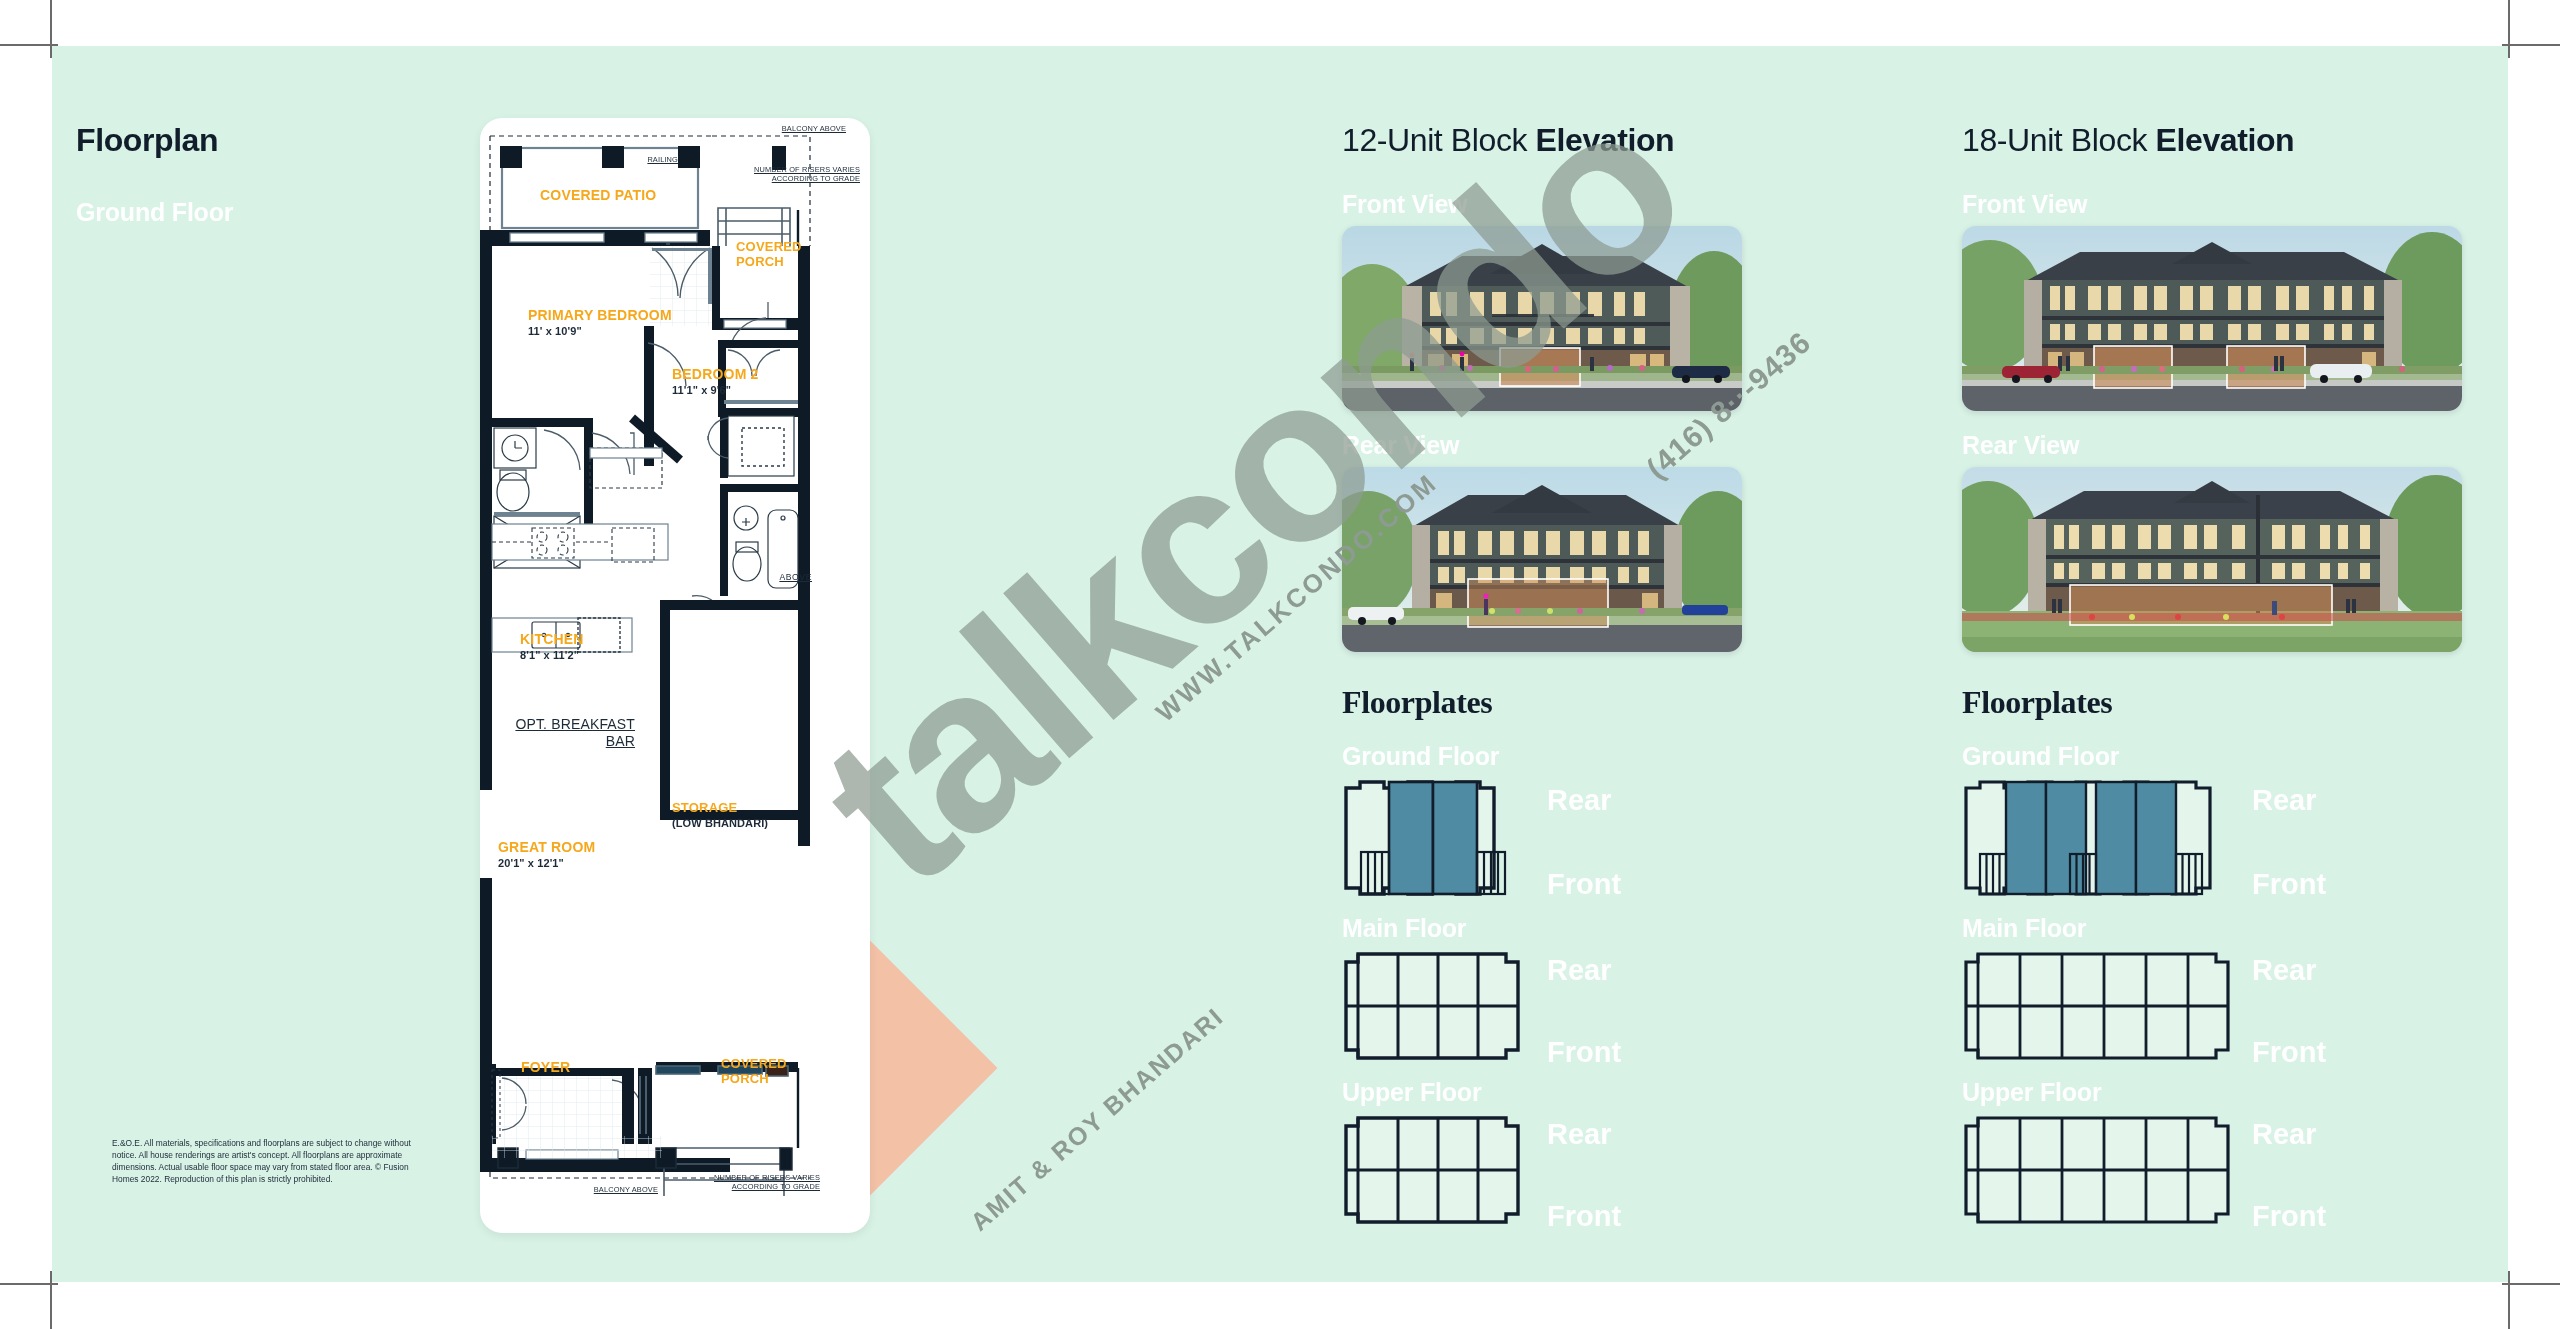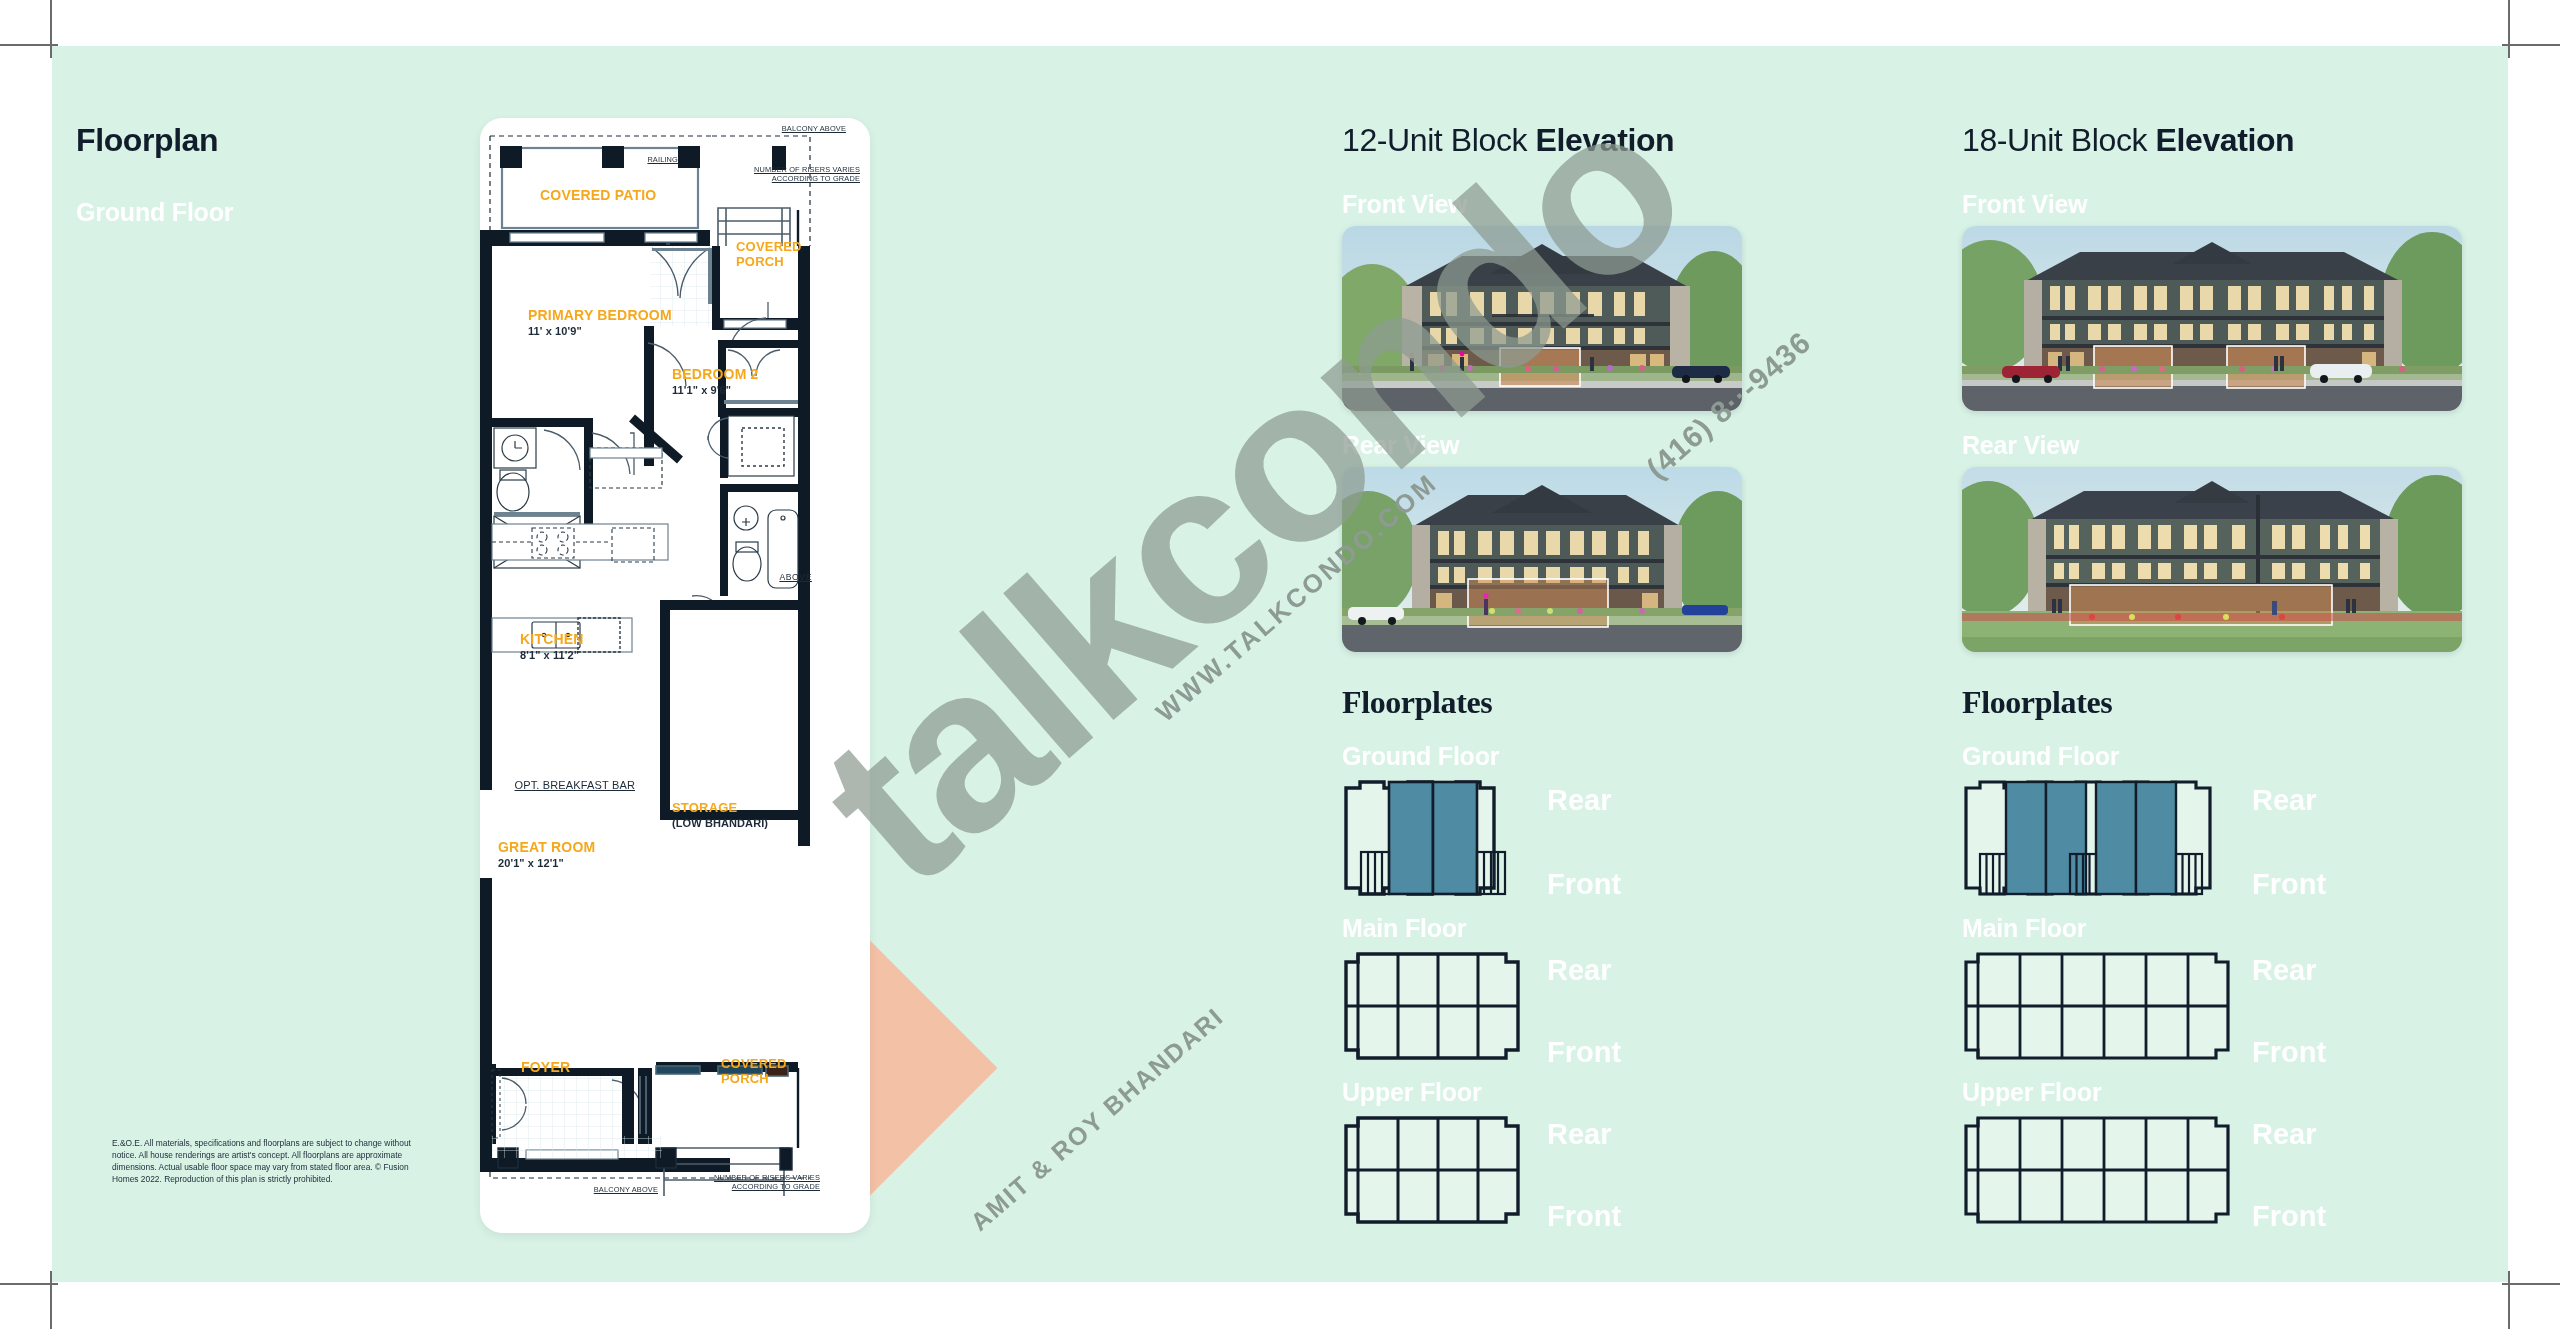--- a/index.html
+++ b/index.html
@@ -364,21 +364,21 @@
     <span>BEDROOM 2</span>
     <span class="rm-dim">11'1" x 9'6"</span>
   </div>
   <div class="note" style="left:742px; top:572px; width:70px; font-size:8.6px; letter-spacing:0.6px;">
     <span>ABOVE</span>
   </div>
   <div class="rm-label" style="left:520px; top:632px; width:140px; font-size:14px;">
     <span>KITCHEN</span>
     <span class="rm-dim">8'1" x 11'2"</span>
   </div>
-  <div class="note" style="left:495px; top:779px; width:140px; font-size:11px;">
+  <div class="note" style="left:495px; top:716px; width:140px; font-size:14px;">
     <span>OPT. BREAKFAST BAR</span>
   </div>
   <div class="rm-label" style="left:498px; top:840px; width:160px; font-size:14px;">
     <span>GREAT ROOM</span>
     <span class="rm-dim">20'1" x 12'1"</span>
   </div>
   <div class="rm-label" style="left:672px; top:801px; width:150px; font-size:13px;">
     <span>STORAGE</span>
     <span class="rm-dim">(LOW BHANDARI)</span>
   </div>

